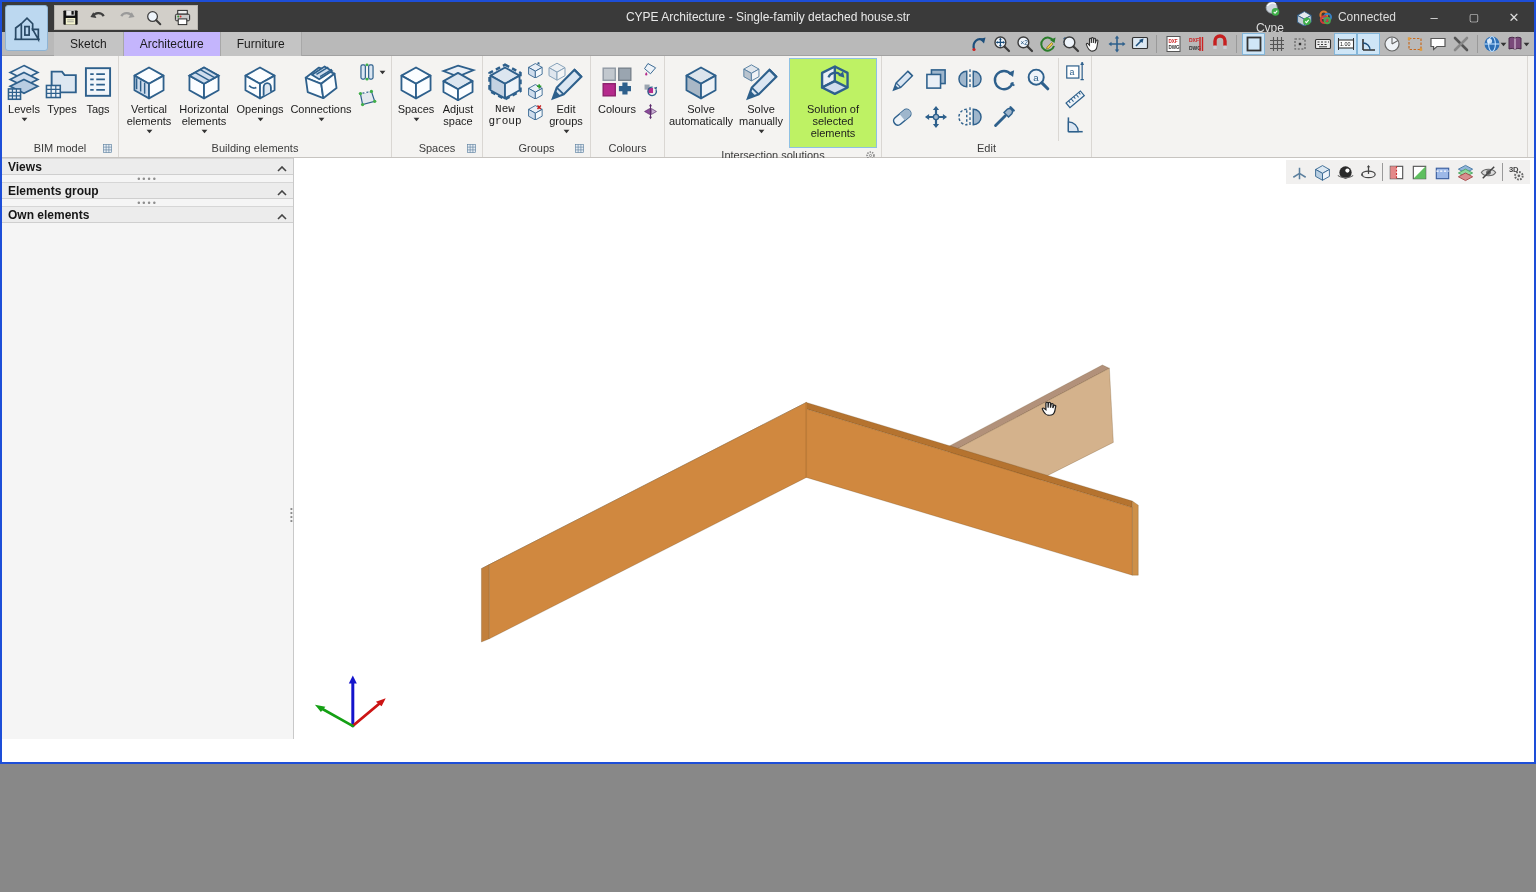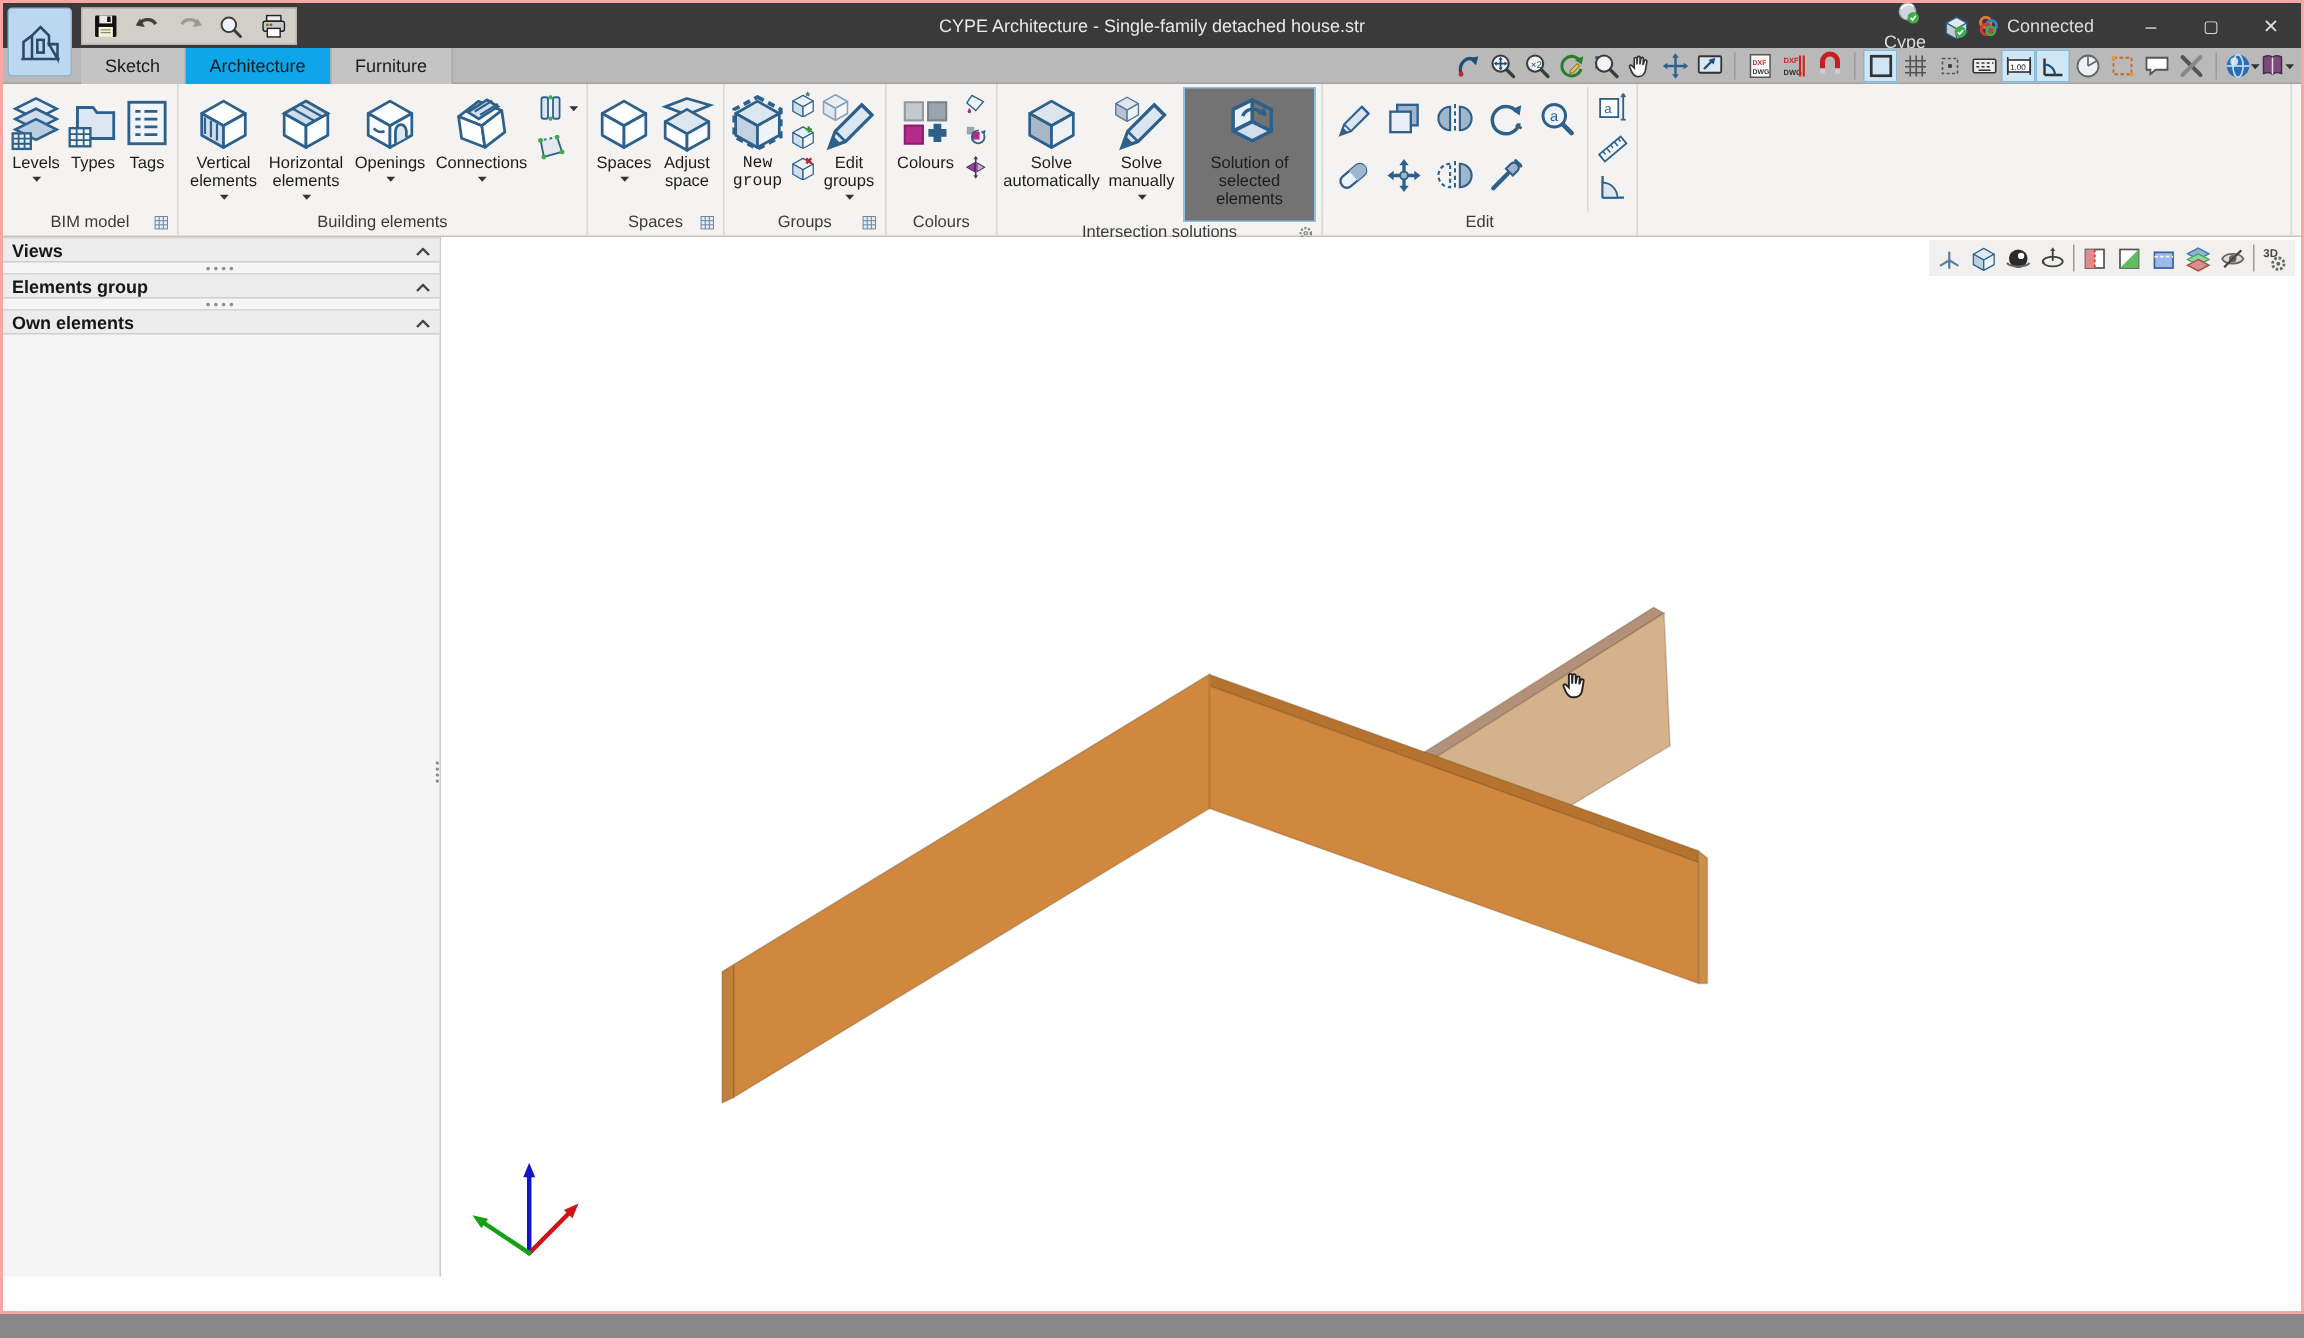--- a/index.html
+++ b/index.html
@@ -1,51 +1,51 @@
 <!DOCTYPE html>
 <html><head>
 <meta charset="utf-8">
 <style>
   * { margin:0; padding:0; box-sizing:border-box; }
   html,body { background:#888; }
   body { font-family:"Liberation Sans", sans-serif; }
-  .window { position:relative; width:1536px; height:876px; background:#fff; border:2px solid #fca5a5; overflow:hidden; }
+  .window { position:relative; width:1536px; height:764px; background:#fff; border:2px solid #1d4ed8; overflow:hidden; }
 
   
   .titlebar { position:absolute; left:0; top:0; right:0; height:30px; background:#3a3a3a; }
   .app-icon { position:absolute; left:3px; top:3px; width:43px; height:46px; background:#bcd8f0; border:1px solid #8fb4d4; border-radius:3px; z-index:30; display:flex; align-items:center; justify-content:center; }
   .qat { position:absolute; left:52px; top:3px; height:25px; background:#d2cfc9; border:1px solid #b9b6b0; display:flex; align-items:center; padding:0 4px; gap:6px; }
   .qat .tbtn { width:22px; height:20px; display:flex; align-items:center; justify-content:center; }
   .title-text { position:absolute; left:0; right:0; top:0; height:30px; text-align:center; line-height:30px; color:#e8e8e8; font-size:12px; pointer-events:none; }
   .tb-right { position:absolute; right:0; top:0; height:30px; display:flex; align-items:center; gap:2px; }
   .tb-status { display:flex; align-items:center; gap:5px; color:#dcdcdc; font-size:12px; margin-right:10px; }
   .tb-status .lbl { margin-right:6px; }
   .win-ctl { width:40px; height:30px; display:flex; align-items:center; justify-content:center; color:#dcdcdc; font-size:13px; }
 
   
   .tabsrow { position:absolute; left:0; top:30px; right:0; height:24px; background:#b9b9b9; border-bottom:1px solid #a2a2a2; }
   .tabs { position:absolute; left:52px; top:0; height:24px; display:flex; }
   .tab { padding:0 16px; height:24px; line-height:24px; font-size:12px; color:#1c1c1c; background:#c4c4c4; border-right:1px solid #a8a8a8; }
-  .tab.active { background:#0ea5e9; font-weight:normal; }
+  .tab.active { background:#c4b5fd; font-weight:normal; }
   .row2-tools { position:absolute; right:2px; top:0; height:24px; display:flex; align-items:center; }
   .tool-group { display:flex; align-items:center; padding:0 3px; }
   .tool-sep { width:1px; height:18px; background:#9a9a9a; margin:0 2px; }
   .tbtn { width:23px; height:22px; display:flex; align-items:center; justify-content:center; border:1px solid transparent; }
   .tbtn.active { background:#cfe6f7; border-color:#85b7da; }
   .tbtn .caret { margin-left:-2px; }
 
   
   .ribbon { position:absolute; left:0; top:54px; right:0; height:102px; background:#f4f3f1; border-bottom:1px solid #c7c4c0; display:flex; align-items:stretch; }
   .rgroup { display:flex; flex-direction:column; border-right:1px solid #dad7d3; padding:2px 3px 0 3px; }
   .rgroup.pushright { margin-left:auto; border-right:none; border-left:1px solid #dad7d3; }
   .ritems { flex:1; display:flex; align-items:stretch; }
   .rlabelrow { height:16px; position:relative; text-align:center; font-size:11px; color:#3b3b3b; line-height:15px; white-space:nowrap; }
   .rlabelrow .licon { position:absolute; right:2px; top:2px; }
   .rbtn { display:flex; flex-direction:column; align-items:center; padding:2px 1px 0 1px; margin:0 1px; border:1px solid transparent; }
-  .rbtn.active { background:#737373; border-color:#8fc1e3; }
+  .rbtn.active { background:#bef264; border-color:#8fc1e3; }
   .rbtn .ricon { height:42px; display:flex; align-items:center; justify-content:center; }
   .rbtn .rlabel { font-size:11px; color:#1c1c1c; text-align:center; line-height:12px; white-space:pre-line; }
   .rbtn .rcaret { height:8px; display:flex; align-items:center; justify-content:center; }
   .rstack { display:flex; flex-direction:column; justify-content:flex-start; padding:2px 1px; gap:2px; }
   .rstack.divider { border-left:1px solid #dad7d3; margin-left:3px; padding-left:4px; }
   .sbtn { display:flex; align-items:center; gap:1px; padding:1px; }
   .rgrid { display:grid; grid-template-columns:repeat(5,34px); grid-auto-rows:38px; align-items:center; justify-items:center; padding:2px 0; }
 
   
   .sidepanel { position:absolute; left:0; top:156px; width:292px; bottom:23px; background:#f5f5f5; border-right:1px solid #c9c9c9; }

